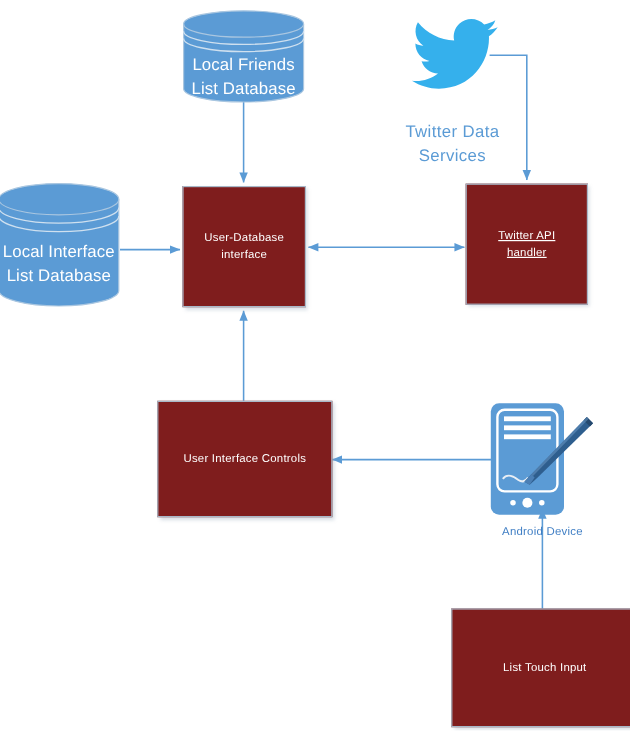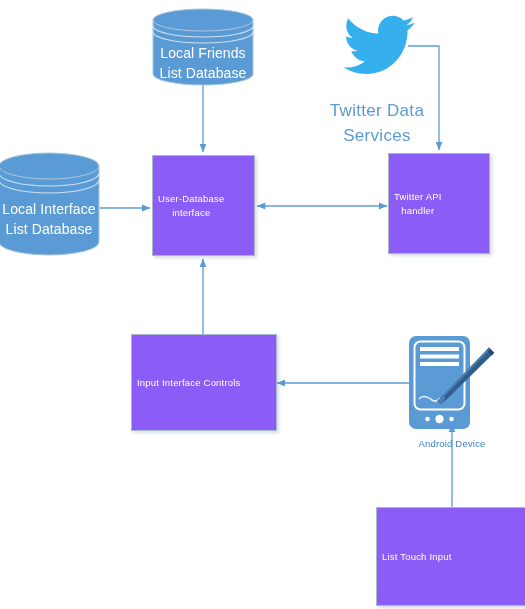--- a/index.html
+++ b/index.html
@@ -22,26 +22,26 @@
     position: absolute;
     left: 0;
     top: 0;
     width: 525px;
     height: 609px;
   }
 
   
   .proc-box {
     position: absolute;
-    background: #8b5cf6;
+    background: #7f1d1d;
     border: 1px solid #a8b8c8;
     box-sizing: border-box;
     display: flex;
     align-items: center;
-    justify-content: flex-start;
+    justify-content: center;
     text-align: center;
     color: #ffffff;
     font-size: 9.5px;
     line-height: 1.45;
     letter-spacing: 0.2px;
     box-shadow: 2px 2px 3px rgba(140,160,180,0.35);
     z-index: 3;
   }
   .proc-box span { display: block; padding: 0 5px; }
 
@@ -63,21 +63,21 @@
   }
 
   
   .free-label {
     position: absolute;
     text-align: center;
     color: #5B9BD5;
     z-index: 6;
   }
   #label-twitter-data {
-    font-size: 17px;
+    font-size: 14px;
     line-height: 1.45;
     letter-spacing: 0.3px;
   }
   #label-android-device {
     font-size: 9.5px;
     color: #3f7ec4;
     letter-spacing: 0.2px;
   }
 
   
@@ -149,30 +149,30 @@
     </div>
   </div>
 
   <div class="proc-box" id="box-user-database-interface" style="left:152px; top:155px; width:103px; height:101px;">
     <div>
       <span>User-Database</span>
       <span>interface</span>
     </div>
   </div>
 
-  <div class="proc-box" id="box-twitter-api-handler" style="left:388px; top:153px; width:102px; height:101px;">
+  <div class="proc-box" id="box-twitter-api-handler" style="left:388px; top:153px; width:102px; height:101px;text-decoration:underline;">
     <div>
       <span>Twitter API</span>
       <span>handler</span>
     </div>
   </div>
 
   <div class="proc-box" id="box-user-interface-controls" style="left:131px; top:334px; width:146px; height:97px;">
     <div>
-      <span>Input Interface Controls</span>
+      <span>User Interface Controls</span>
     </div>
   </div>
 
   <div class="proc-box" id="box-user-touch-input" style="left:376px; top:507px; width:156px; height:99px;">
     <div>
       <span>List Touch Input</span>
     </div>
   </div>
 
   <div id="twitter-logo" style="left:343px; top:14px; width:72px; height:62px;">

